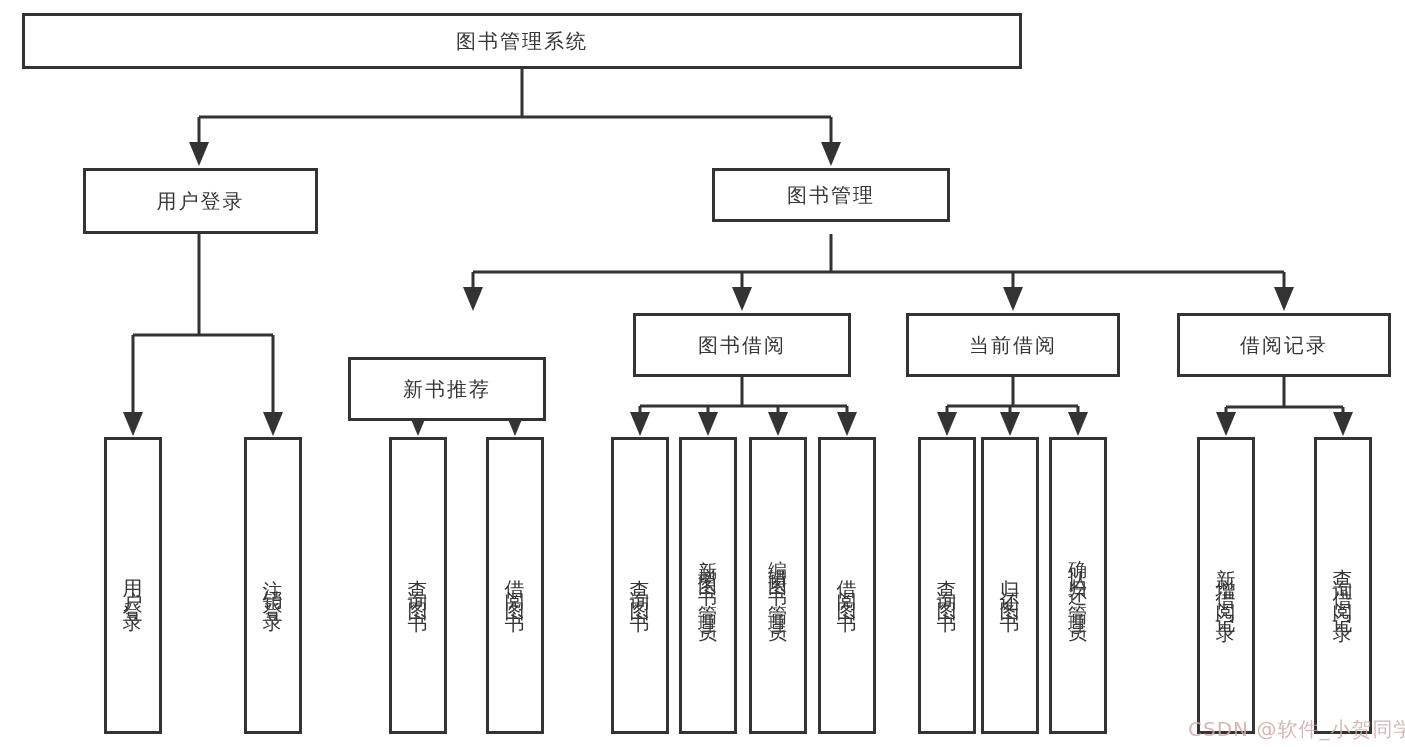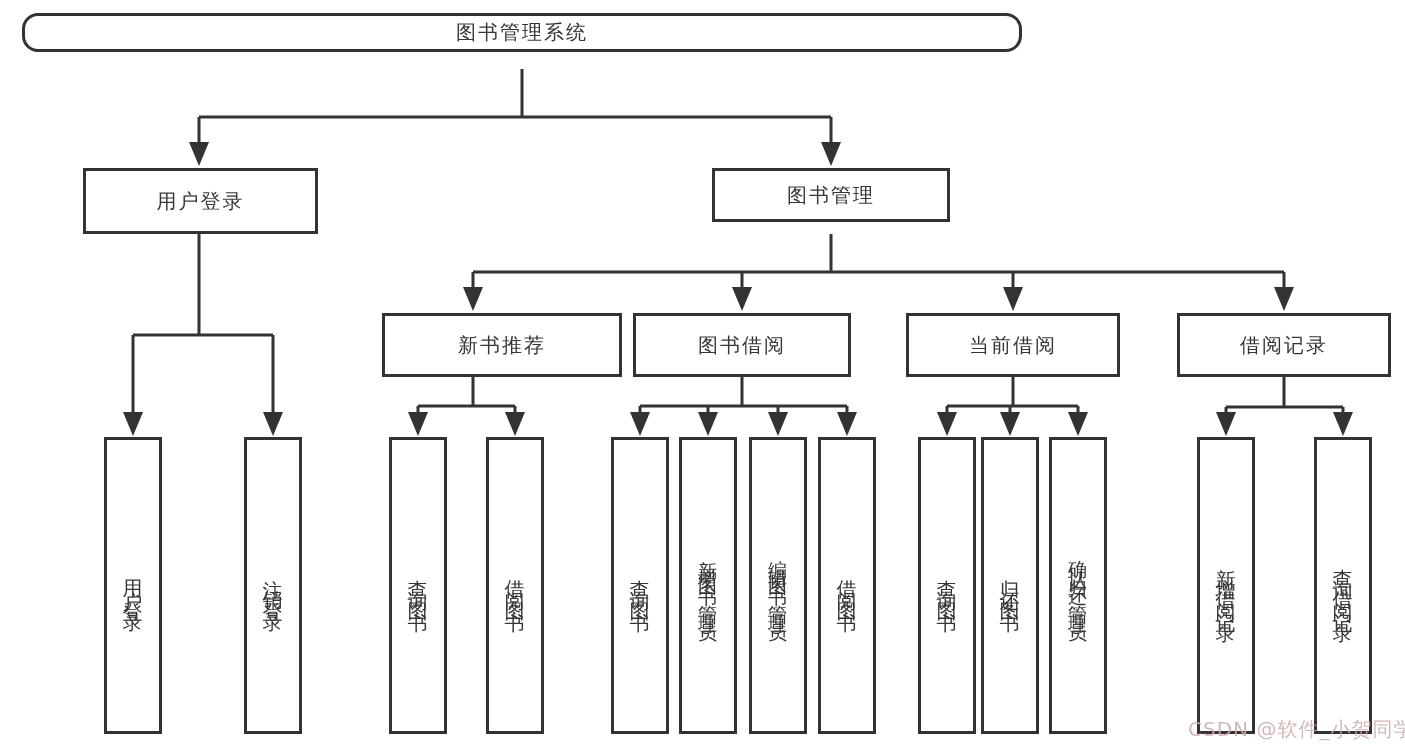--- a/index.html
+++ b/index.html
@@ -16,25 +16,25 @@
     box-sizing:border-box;
     border:3px solid #333333;
     background:#ffffff;
     color:#363636;
     display:flex;
     align-items:center;
     justify-content:center;
     z-index:1;
   }
   .hlabel{font-size:20px;letter-spacing:2px;white-space:nowrap;}
-  .root{left:22px;top:13px;width:1000px;height:39px;border-radius:16px;}
+  .root{left:22px;top:13px;width:1000px;height:56px;}
   .l2a{left:83px;top:168px;width:235px;height:66px;}
   .l2b{left:712px;top:168px;width:238px;height:54px;}
   .l3{top:313px;height:64px;}
-  .l3a{left:382px;width:240px;}
+  .l3a{left:348px;width:198px;margin-top:44px;}
   .l3b{left:633px;width:218px;}
   .l3c{left:906px;width:214px;}
   .l3d{left:1177px;width:214px;}
   .leaf{top:437px;width:58px;height:297px;}
   .vtext{
     writing-mode:vertical-rl;
     text-orientation:mixed;
     font-size:20px;
     letter-spacing:11px;
     line-height:1;

